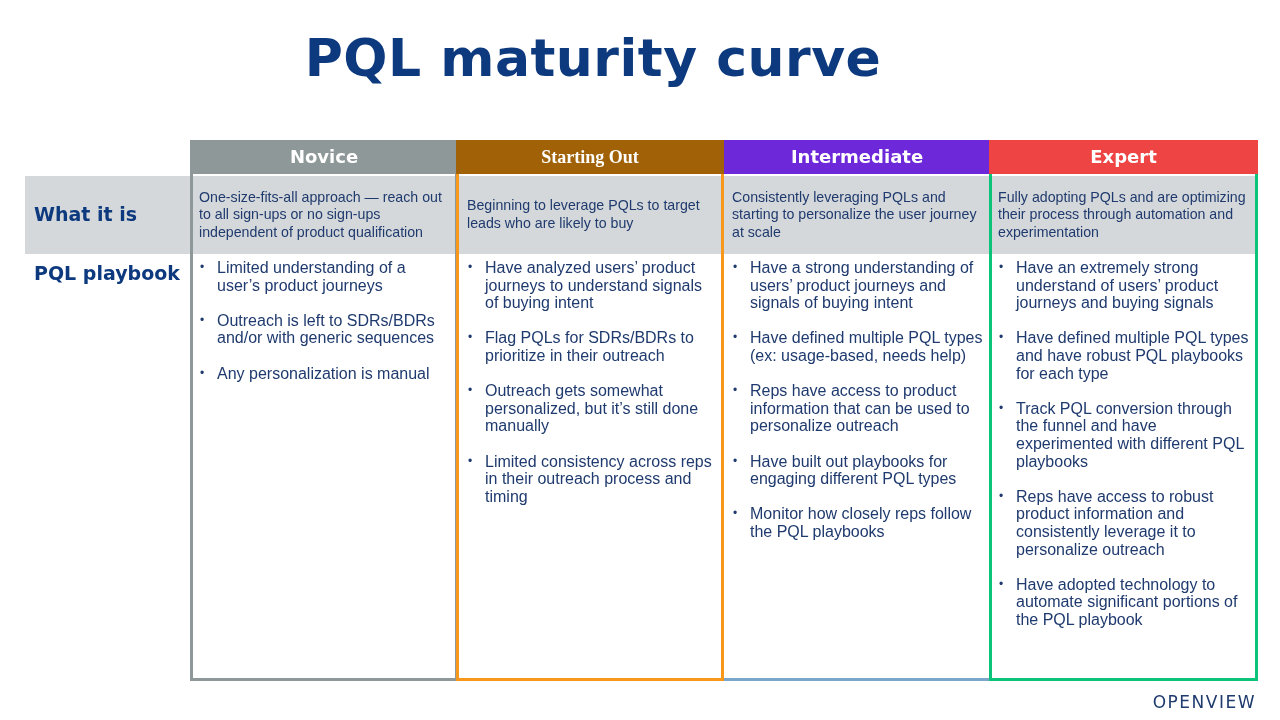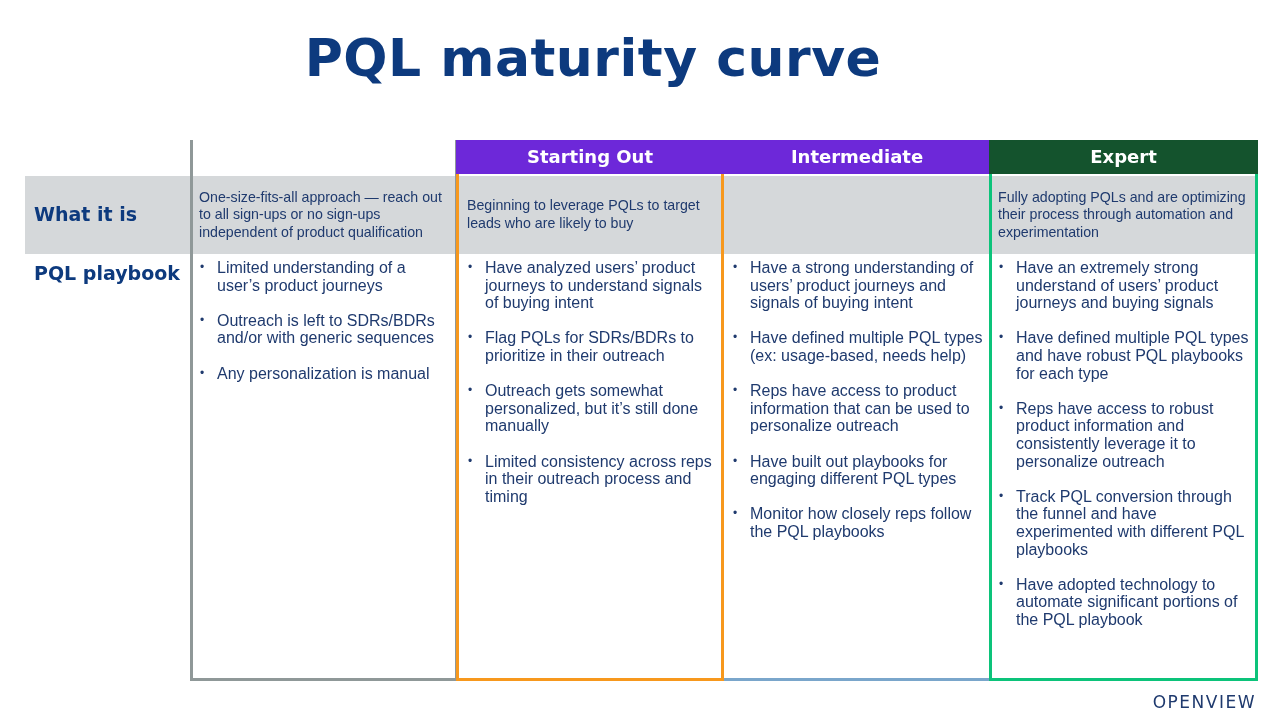--- a/index.html
+++ b/index.html
@@ -57,58 +57,60 @@
 <body>
 
 <div class="title">PQL maturity curve</div>
 
 <div class="band"></div>
 <div class="row-label what">What it is</div>
 <div class="row-label play">PQL playbook</div>
 
 <div class="col" style="left:190px; width:268px;">
   <div class="frame" style="border-color:#8f9898;"></div>
+  <div class="head" style="background:#8f9898;">Novice</div>
   <div class="what-text">One-size-fits-all approach — reach out to all sign-ups or no sign-ups independent of product qualification</div>
   <ul>
     <li>Limited understanding of a user’s product journeys</li>
     <li>Outreach is left to SDRs/BDRs and/or with generic sequences</li>
     <li>Any personalization is manual</li>
   </ul>
 </div>
 
 <div class="col" style="left:723px; width:268px;">
   <div class="frame" style="border-color:#7aa6cb; border-left-width:0; border-right-width:0;"></div>
   <div class="head" style="background:#6d28d9;">Intermediate</div>
+  <div class="what-text">Consistently leveraging PQLs and starting to personalize the user journey at scale</div>
   <ul>
     <li>Have a strong understanding of users’ product journeys and signals of buying intent</li>
     <li>Have defined multiple PQL types (ex: usage-based, needs help)</li>
     <li>Reps have access to product information that can be used to personalize outreach</li>
     <li>Have built out playbooks for engaging different PQL types</li>
     <li>Monitor how closely reps follow the PQL playbooks</li>
   </ul>
 </div>
 
 <div class="col" style="left:456px; width:268px;">
   <div class="frame" style="border-color:#f7981d;"></div>
-  <div class="head" style="background:#6d28d9;">Starting Out</div>
+  <div class="head" style="background:#a16207;font-family:Liberation Serif, serif;">Starting Out</div>
   <div class="what-text" style="left:11px;">Beginning to leverage PQLs to target leads who are likely to buy</div>
   <ul style="left:11px;">
     <li>Have analyzed users’ product journeys to understand signals of buying intent</li>
     <li>Flag PQLs for SDRs/BDRs to prioritize in their outreach</li>
     <li>Outreach gets somewhat personalized, but it’s still done manually</li>
     <li>Limited consistency across reps in their outreach process and timing</li>
   </ul>
 </div>
 
 <div class="col" style="left:989px; width:269px;">
   <div class="frame" style="border-color:#0cc37a;"></div>
-  <div class="head" style="background:#14532d;">Expert</div>
+  <div class="head" style="background:#ef4444;">Expert</div>
   <div class="what-text">Fully adopting PQLs and are optimizing their process through automation and experimentation</div>
   <ul>
     <li>Have an extremely strong understand of users’ product journeys and buying signals</li>
     <li>Have defined multiple PQL types and have robust PQL playbooks for each type</li>
+    <li>Track PQL conversion through the funnel and have experimented with different PQL playbooks</li>
     <li>Reps have access to robust product information and consistently leverage it to personalize outreach</li>
-    <li>Track PQL conversion through the funnel and have experimented with different PQL playbooks</li>
     <li>Have adopted technology to automate significant portions of the PQL playbook</li>
   </ul>
 </div>
 
 <div class="logo">OPENVIEW</div>
 
 </body></html>

